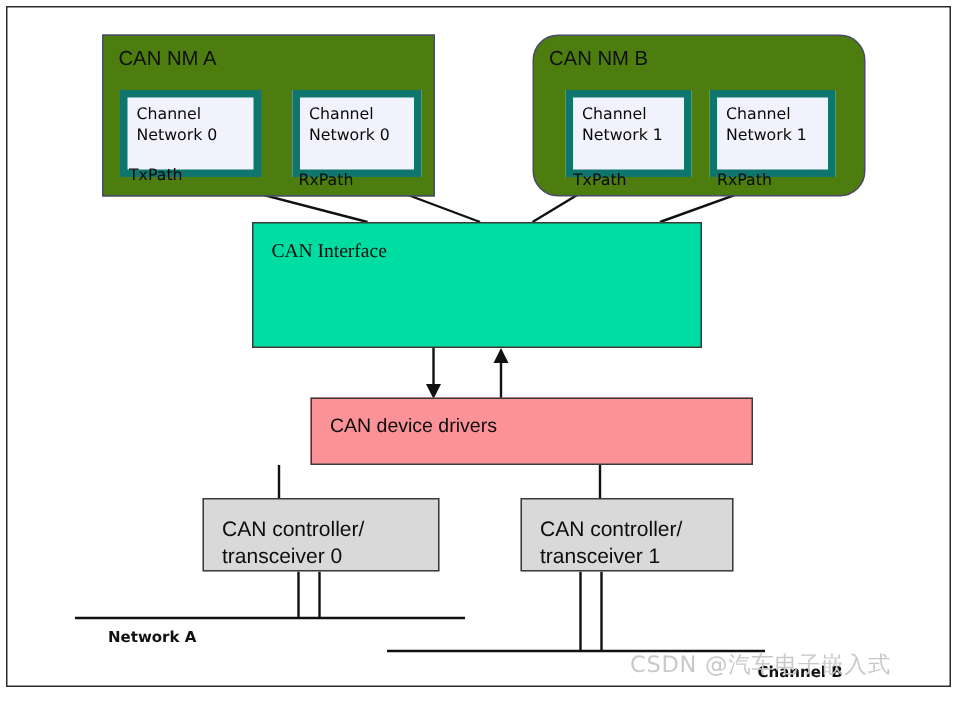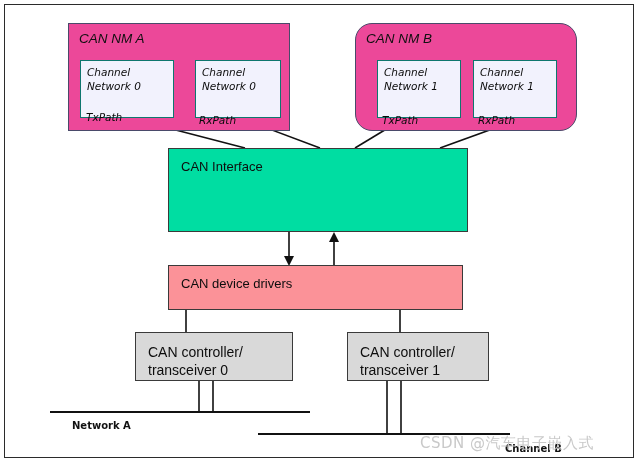--- a/index.html
+++ b/index.html
@@ -40,37 +40,36 @@
   }
 
   .box {
     position: absolute;
     box-sizing: border-box;
     border: 1px solid #3a3a3a;
   }
 
   
   .nm-group {
-    background: #ec4899;
+    background: #4d7c0f;
     border: 1px solid #4a4a6a;
-    font-style: italic;
   }
   .nm-title {
     position: absolute;
     left: 10px;
     top: 7px;
     font-size: 13.5px;
     color: #101010;
     white-space: nowrap;
   }
 
   
   .chan {
     background: #f2f2fd;
-    border: 1px solid #0f766e;
+    border: 5px solid #0f766e;
   }
   .chan-text {
     position: absolute;
     left: 6px;
     top: 5px;
     font-size: 10.5px;
     line-height: 13.5px;
     color: #0a0a0a;
     white-space: pre;
     font-family: "DejaVu Sans", sans-serif;
@@ -88,20 +87,21 @@
 
   
   .iface {
     background: #00dda2;
     border: 1px solid #3a3a3a;
   }
   
   .drivers {
     background: #fb9298;
     border: 1px solid #3a3a3a;
+    margin-left: 39px;
   }
   
   .ctrl {
     background: #d9d9d9;
     border: 1px solid #3a3a3a;
   }
 
   .blk-label {
     position: absolute;
     left: 12px;
@@ -207,21 +207,21 @@
     </div>
     <div class="path-label" style="left:26px; top:90px;">TxPath</div>
 
     <div class="box chan" style="left:117px; top:36px; width:84px; height:58px;">
       <div class="chan-text">Channel
 Network 1</div>
     </div>
     <div class="path-label" style="left:122px; top:90px;">RxPath</div>
   </div>
 
-  <div class="box iface" style="left:168px; top:148px; width:300px; height:84px;">
+  <div class="box iface" style="left:168px; top:148px; width:300px; height:84px;font-family:Liberation Serif, serif;">
     <div class="blk-label">CAN Interface</div>
   </div>
 
   <div class="box drivers" style="left:168px; top:265px; width:295px; height:45px;">
     <div class="blk-label">CAN device drivers</div>
   </div>
 
   <div class="box ctrl" style="left:135px; top:332px; width:158px; height:49px;">
     <div class="ctrl-label">CAN controller/
 transceiver 0</div>

